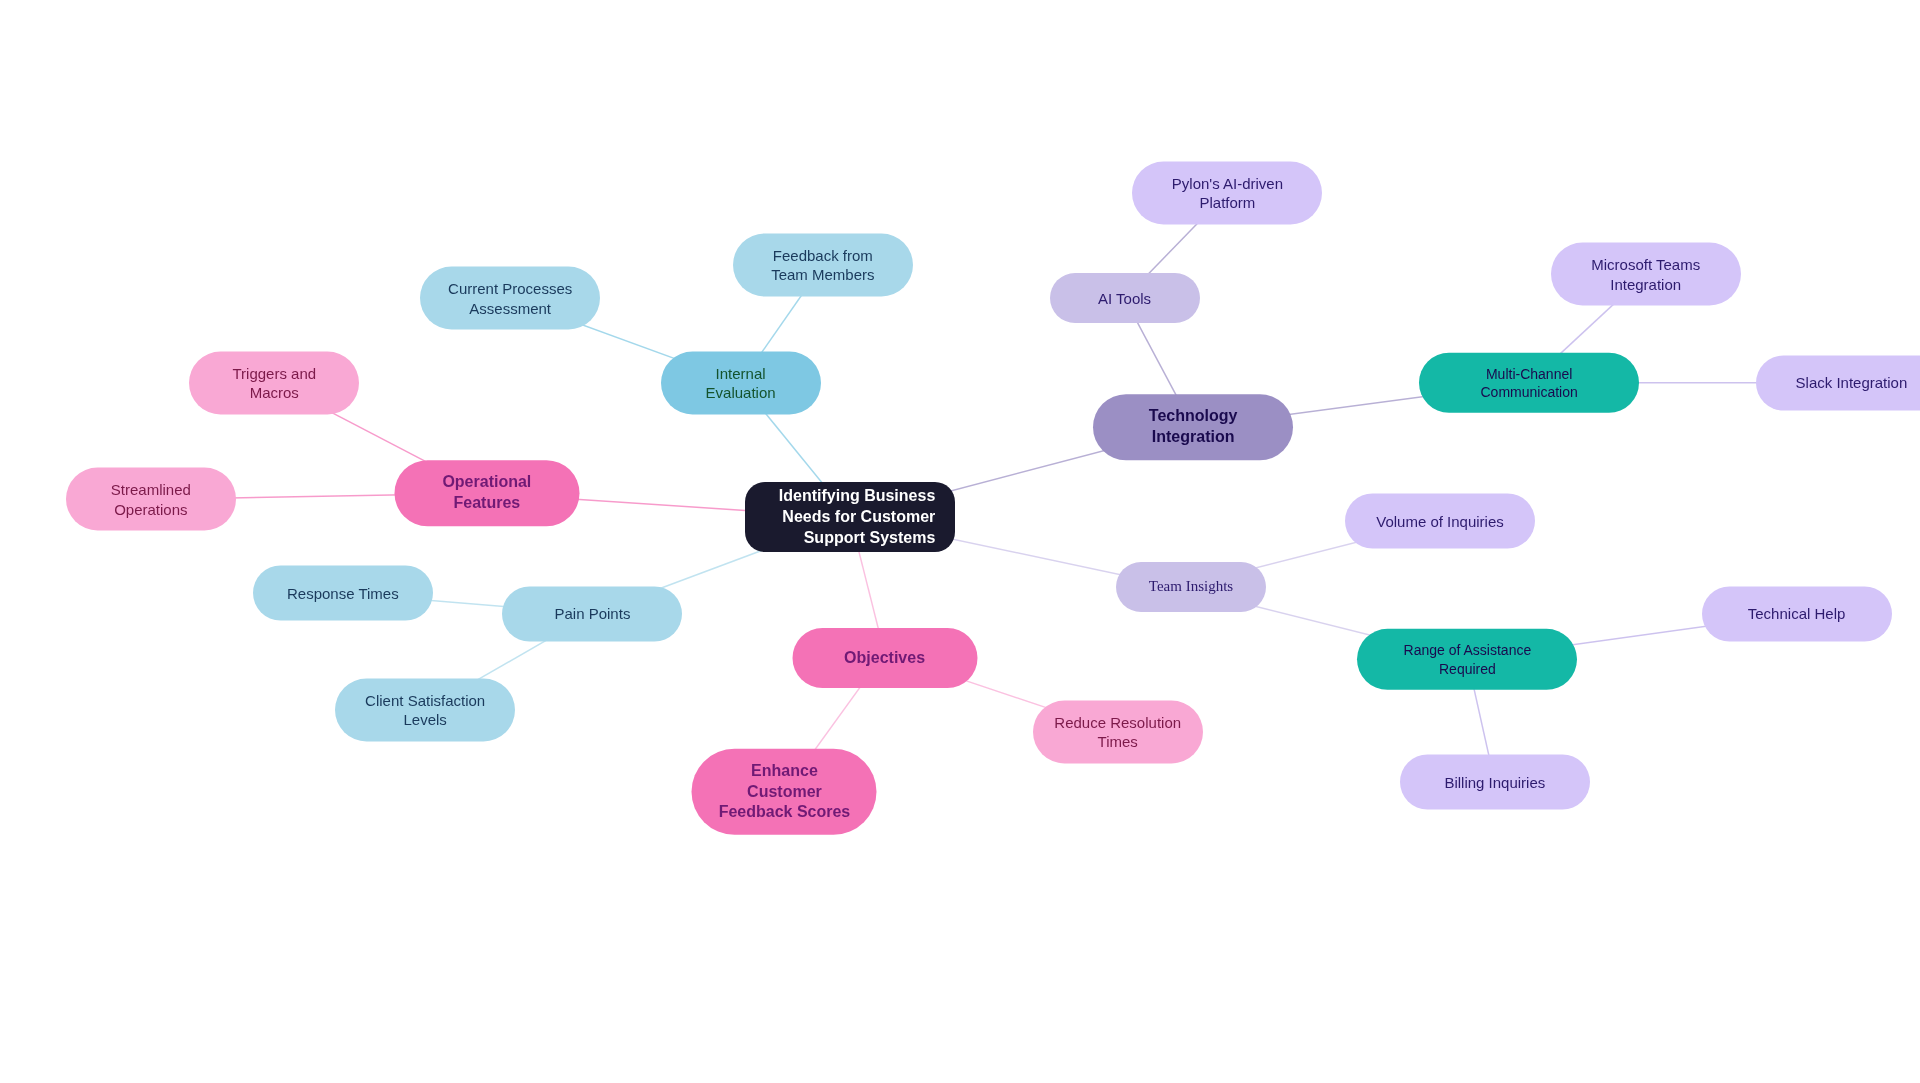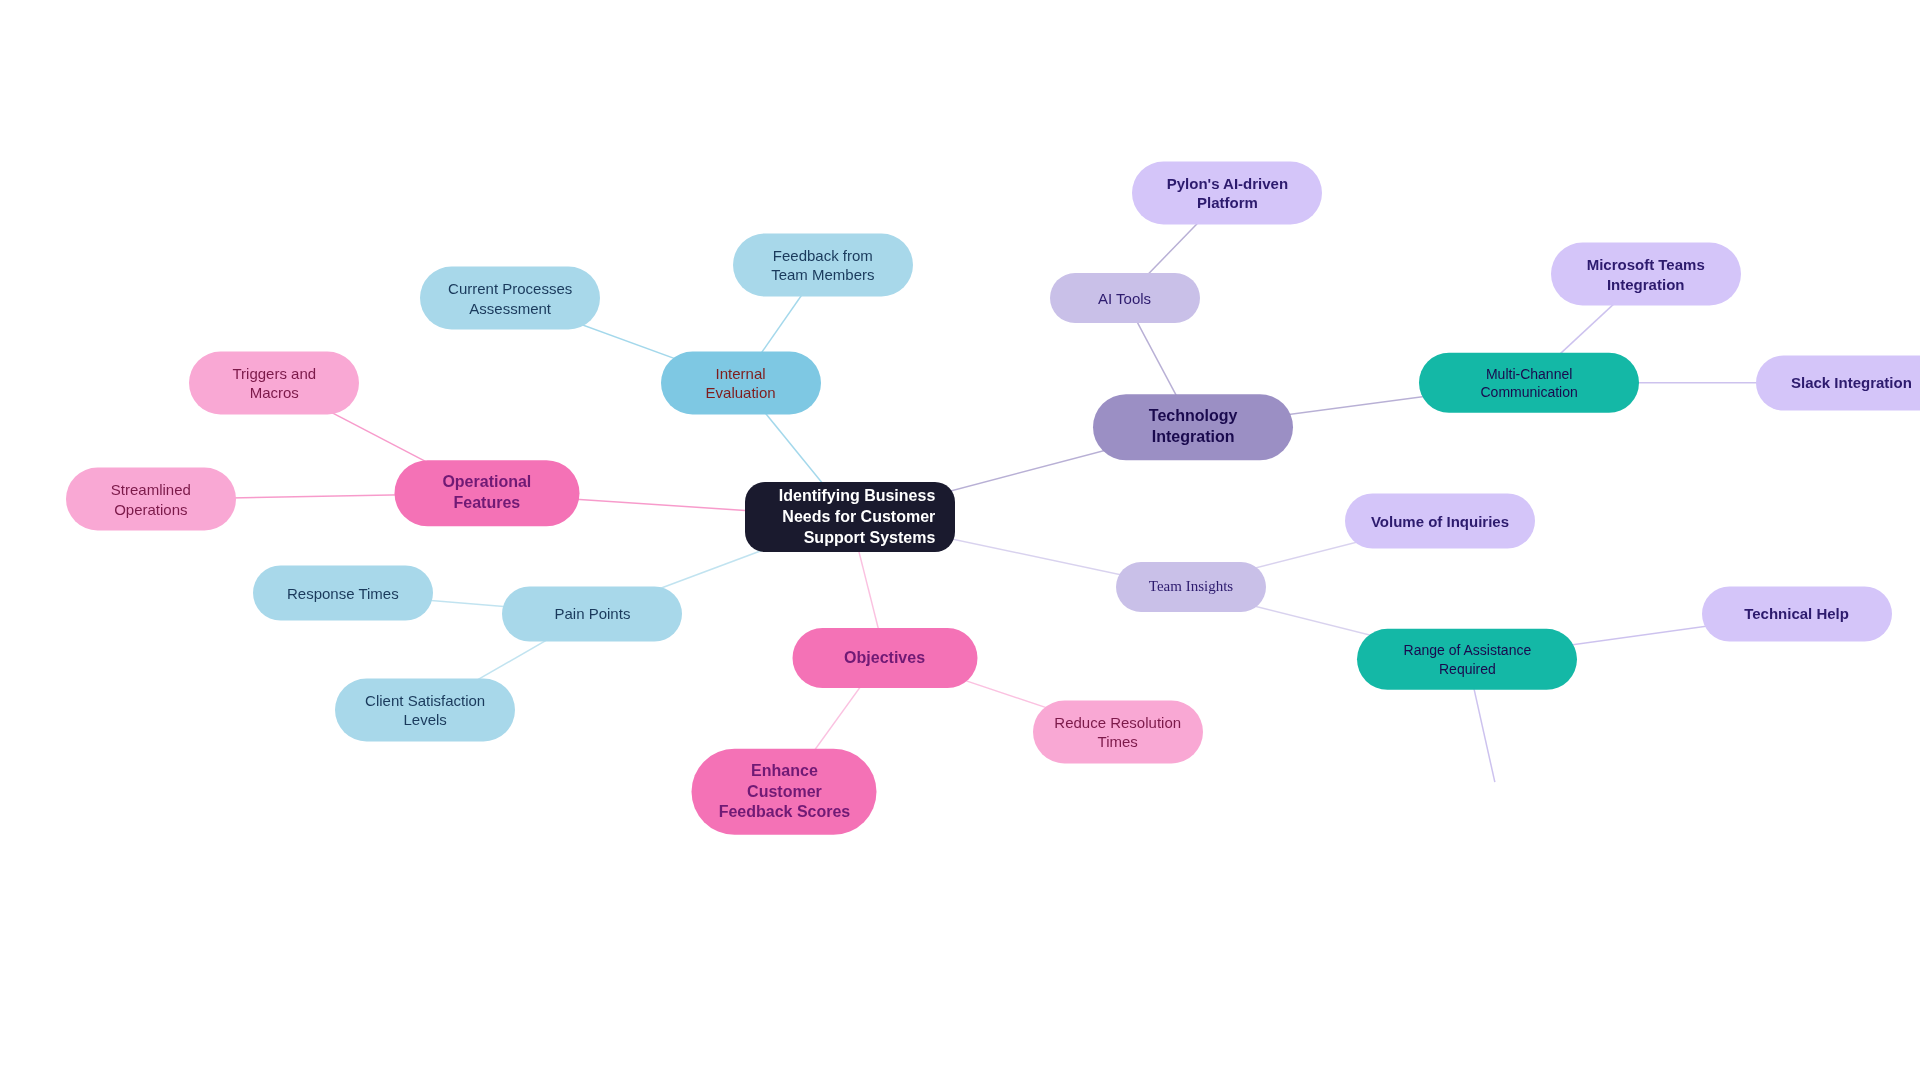--- a/index.html
+++ b/index.html
@@ -45,42 +45,41 @@
       width: 200px;
       height: 70px;
     }
     .node-blue {
       background: #a8d8ea;
       color: #1a3a5c;
       border: none;
     }
     .node-blue-dark {
       background: #7ec8e3;
-      color: #7f1d1d;
+      color: #14532d;
     }
     .node-purple {
       background: #c9c0e8;
       color: #2d1b6e;
     }
     .node-purple-dark {
       background: #9b8fc4;
       color: #1a0a4e;
     }
     .node-pink {
       background: #f9a8d4;
       color: #7c1a4a;
     }
     .node-pink-dark {
       background: #f472b6;
       color: #701a75;
     }
     .node-lavender {
       background: #d4c5f9;
       color: #2d1b6e;
-      font-weight: bold;
     }
     .node-lavender-medium {
       background: #14b8a6;
       color: #1a0a4e;
     }
   </style>
 </head>
 <body>
 
 <div id="mindmap-container">
@@ -123,16 +122,17 @@
     <div class="node node-blue-dark" style="left: 740.571px; top: 382.66px; width: 160px; min-height: 50px;">Internal Evaluation</div>
     <div class="node node-blue" style="left: 822.857px; top: 264.733px; width: 180px; min-height: 55px;">Feedback from Team Members</div>
     <div class="node node-blue" style="left: 510.171px; top: 298.427px; width: 180px; min-height: 55px;">Current Processes Assessment</div>
     <div class="node node-blue" style="left: 592.457px; top: 613.7px; width: 180px; min-height: 55px;">Pain Points</div>
     <div class="node node-blue" style="left: 342.857px; top: 593.243px; width: 180px; min-height: 55px;">Response Times</div>
     <div class="node node-blue" style="left: 425.143px; top: 709.967px; width: 180px; min-height: 55px;">Client Satisfaction Levels</div>
     <div class="node node-purple" style="left: 1191px; top: 587.227px; width: 150px; min-height: 50px; font-family: Liberation Serif, serif;">Team Insights</div>
     <div class="node node-lavender" style="left: 1440px; top: 521.043px; width: 190px; min-height: 55px;">Volume of Inquiries</div>
     <div class="node node-lavender-medium" style="left: 1467.43px; top: 659.427px; width: 220px; min-height: 55px; font-size: 14px;">Range of Assistance Required</div>
     <div class="node node-lavender" style="left: 1796.57px; top: 613.7px; width: 190px; min-height: 55px;">Technical Help</div>
+    <div class="node node-lavender" style="left: 1494.86px; top: 782.167px; width: 190px; min-height: 55px;">Billing Inquiries</div>
     <div class="node node-pink-dark" style="left: 884.571px; top: 658px; width: 185px; min-height: 60px; font-size: 16px; font-weight: 700;">Objectives</div>
     <div class="node node-pink-dark" style="left: 784.457px; top: 791.793px; width: 185px; min-height: 60px; font-size: 16px; font-weight: 600;">Enhance Customer Feedback Scores</div>
     <div class="node node-pink" style="left: 1117.71px; top: 731.627px; width: 170px; min-height: 55px;">Reduce Resolution Times</div>
   </div>
 
 </body></html>

